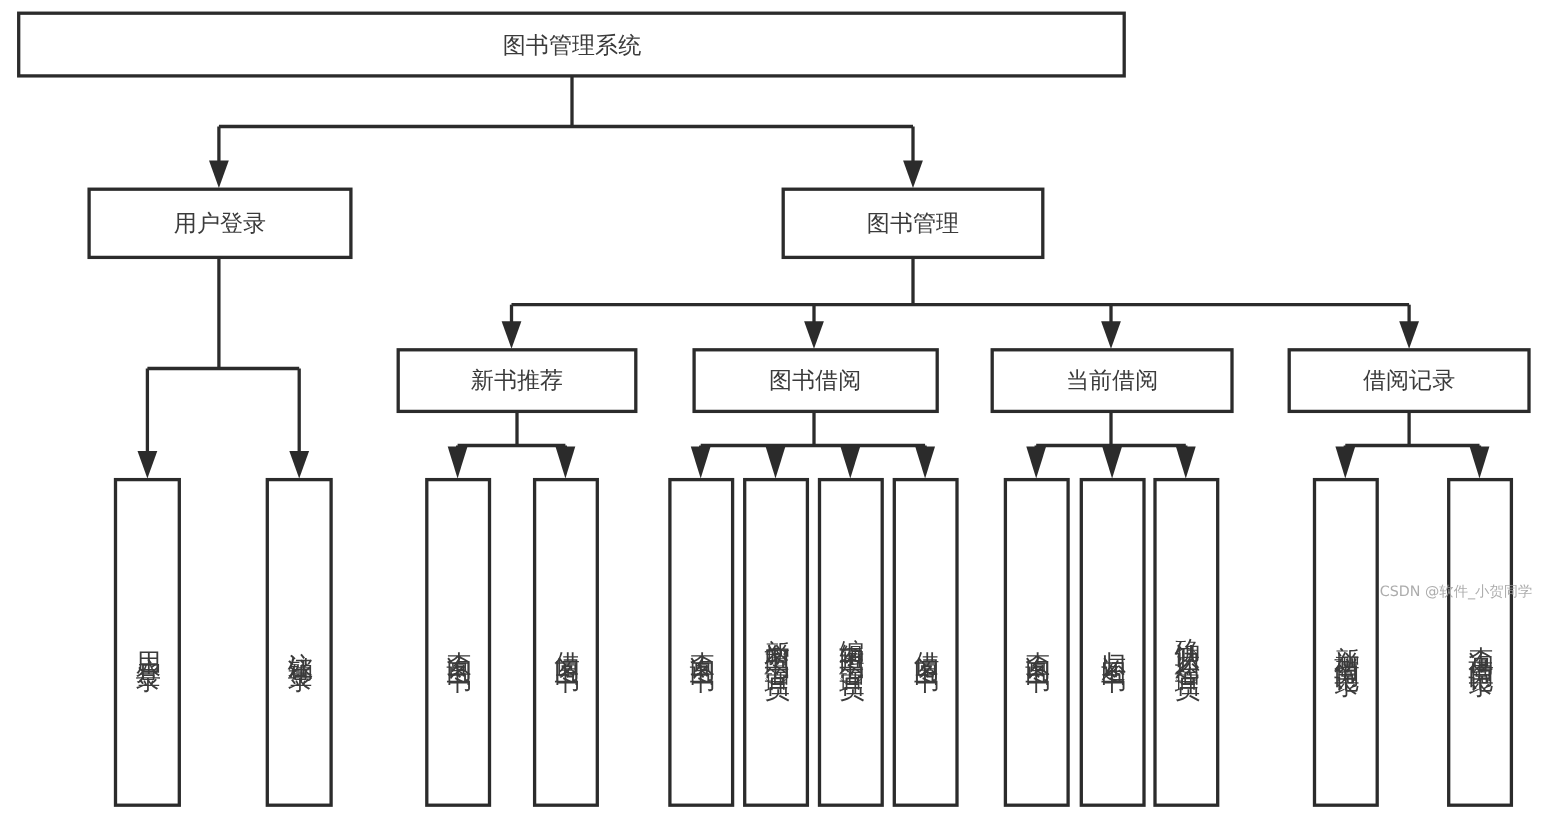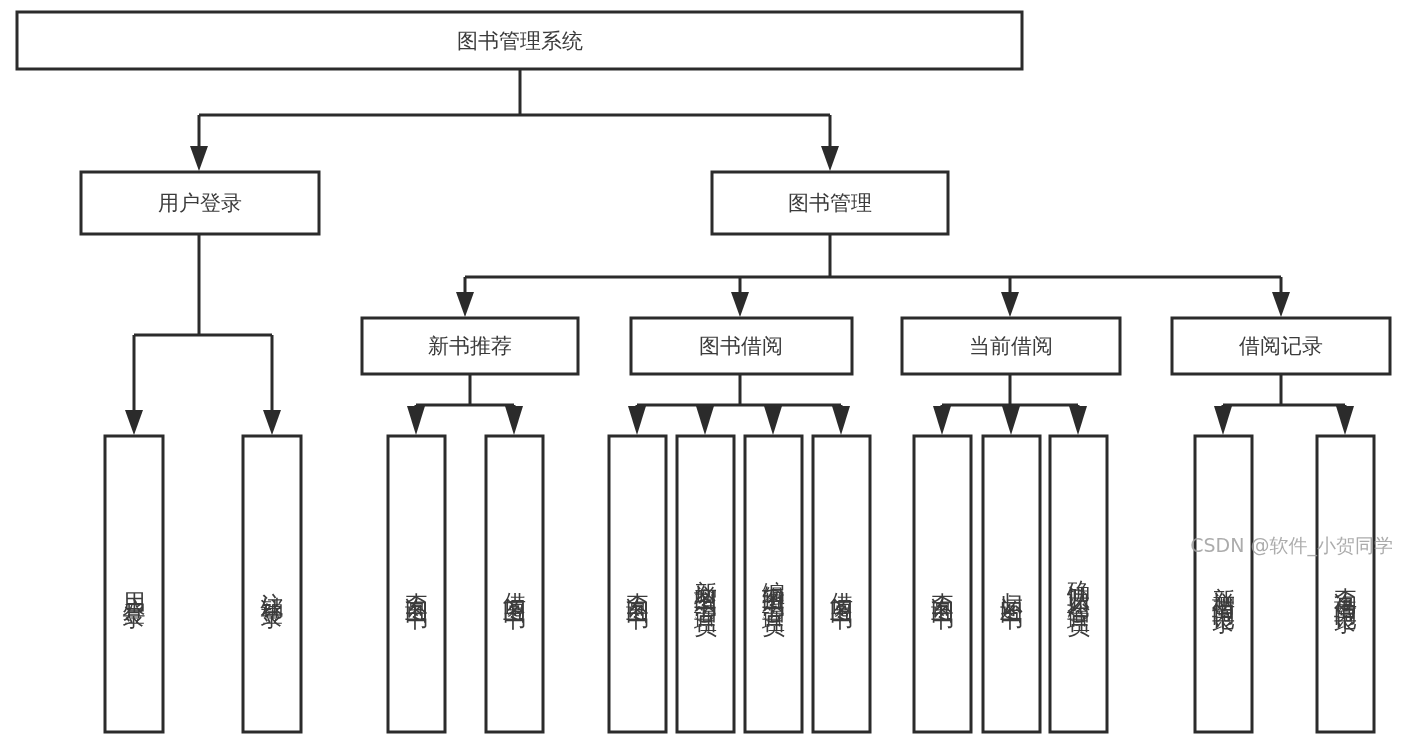--- a/index.html
+++ b/index.html
@@ -63,23 +63,23 @@
     font-family: "DejaVu Sans", "Liberation Sans", sans-serif;
     font-size: 23px;
     line-height: 1.0;
     letter-spacing: 5px;
     color: #3b3b3b;
     white-space: nowrap;
   }
   .watermark {
     position: absolute;
     right: 12px;
-    bottom: 12px;
-    font-family: "DejaVu Sans", "Liberation Sans", sans-serif;
-    font-size: 19px;
+    bottom: 24px;
+    font-family: "DejaVu Sans", "Liberation Sans", sans-serif;
+    font-size: 13px;
     color: #9e9e9e;
     opacity: 0.85;
     white-space: nowrap;
   }
 </style>
 </head>
 <body>
 
 <div id="diagram-root">
 

